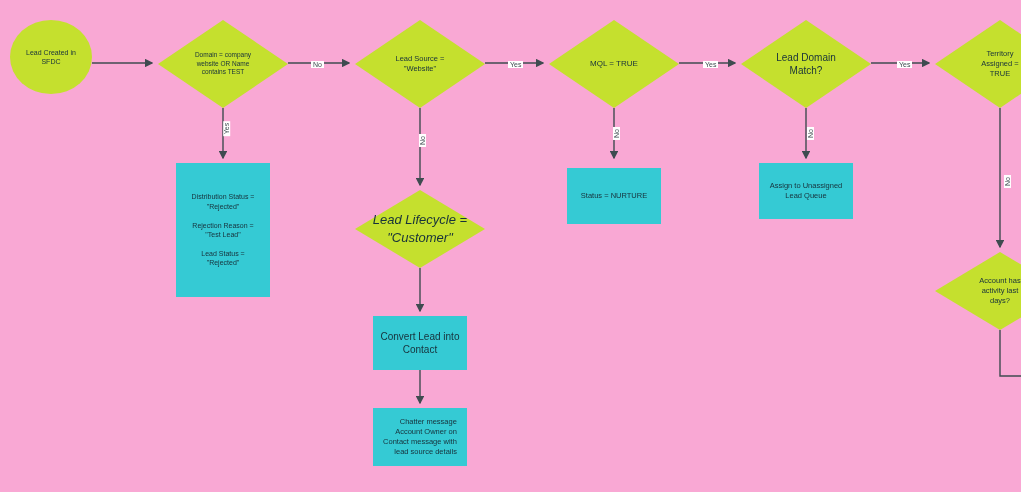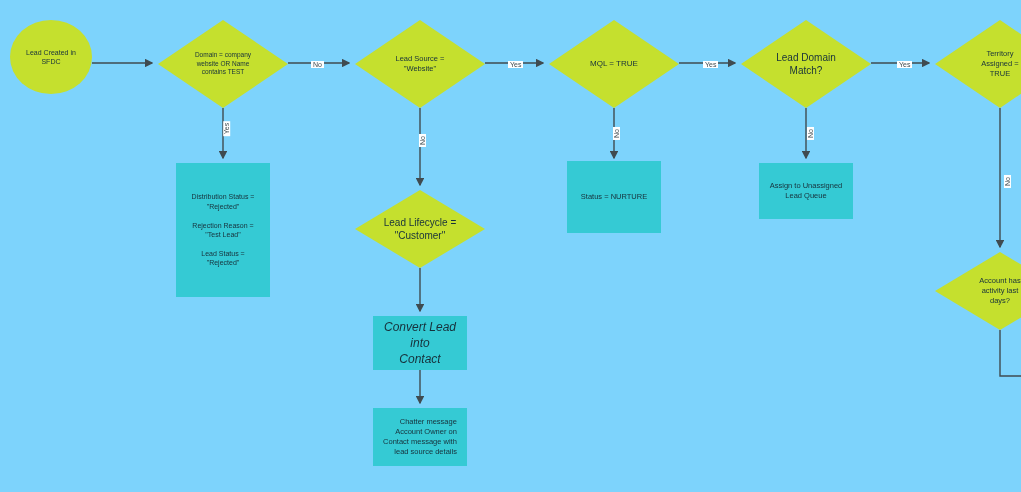--- a/index.html
+++ b/index.html
@@ -7,21 +7,21 @@
     padding: 0;
     background: #ffffff;
   }
   body {
     font-family: "Liberation Sans", sans-serif;
   }
   #canvas {
     position: relative;
     width: 1021px;
     height: 492px;
-    background: #7dd3fc;
+    background: #f9a8d4;
     overflow: hidden;
   }
   #edges {
     position: absolute;
     left: 0;
     top: 0;
     width: 1021px;
     height: 492px;
     pointer-events: none;
   }
@@ -112,30 +112,30 @@
       <div class="node rect" style="left: 176px; top: 163px; width: 94px; height: 134px; font-size: 7px;"><span class="label">Distribution Status =
 "Rejected"
 
 Rejection Reason =
 "Test Lead"
 
 Lead Status =
 "Rejected"</span></div>
       <div class="node diamond" style="left: 355px; top: 20px; width: 130px; height: 88px; font-size: 7.5px;"><div class="diamond-shape"></div><span class="label">Lead Source =
 "Website"</span></div>
-      <div class="node diamond" style="left: 355px; top: 190px; width: 130px; height: 78px; font-size: 10px;"><div class="diamond-shape"></div><span class="label">Lead Lifecycle =
+      <div class="node diamond" style="left: 355px; top: 190px; width: 130px; height: 78px; font-size: 13px; font-style: italic;"><div class="diamond-shape"></div><span class="label">Lead Lifecycle =
 "Customer"</span></div>
-      <div class="node rect" style="left: 373px; top: 316px; width: 94px; height: 54px; font-size: 12px; font-style: italic;"><span class="label">Convert Lead into
+      <div class="node rect" style="left: 373px; top: 316px; width: 94px; height: 54px; font-size: 10px;"><span class="label">Convert Lead into
 Contact</span></div>
       <div class="node rect" style="left: 373px; top: 408px; width: 94px; height: 58px; font-size: 7.5px; text-align: right;"><span class="label">Chatter message
 Account Owner on
 Contact message with
 lead source details</span></div>
       <div class="node diamond" style="left: 549px; top: 20px; width: 130px; height: 88px; font-size: 8px; justify-content: center;"><div class="diamond-shape"></div><span class="label">MQL = TRUE</span></div>
-      <div class="node rect" style="left: 567px; top: 161px; width: 94px; height: 72px; font-size: 7.5px;"><span class="label">Status = NURTURE</span></div>
+      <div class="node rect" style="left: 567px; top: 168px; width: 94px; height: 56px; font-size: 7.5px;"><span class="label">Status = NURTURE</span></div>
       <div class="node diamond" style="left: 741px; top: 20px; width: 130px; height: 88px; font-size: 10px;"><div class="diamond-shape"></div><span class="label">Lead Domain
 Match?</span></div>
       <div class="node rect" style="left: 759px; top: 163px; width: 94px; height: 56px; font-size: 7.5px; text-align: center;"><span class="label">Assign to Unassigned
 Lead Queue</span></div>
       <div class="node diamond" style="left: 935px; top: 20px; width: 130px; height: 88px; font-size: 7.5px;"><div class="diamond-shape"></div><span class="label">Territory
 Assigned =
 TRUE</span></div>
       <div class="node diamond" style="left: 935px; top: 252px; width: 130px; height: 78px; font-size: 7.5px;"><div class="diamond-shape"></div><span class="label">Account has
 activity last
 days?</span></div>

